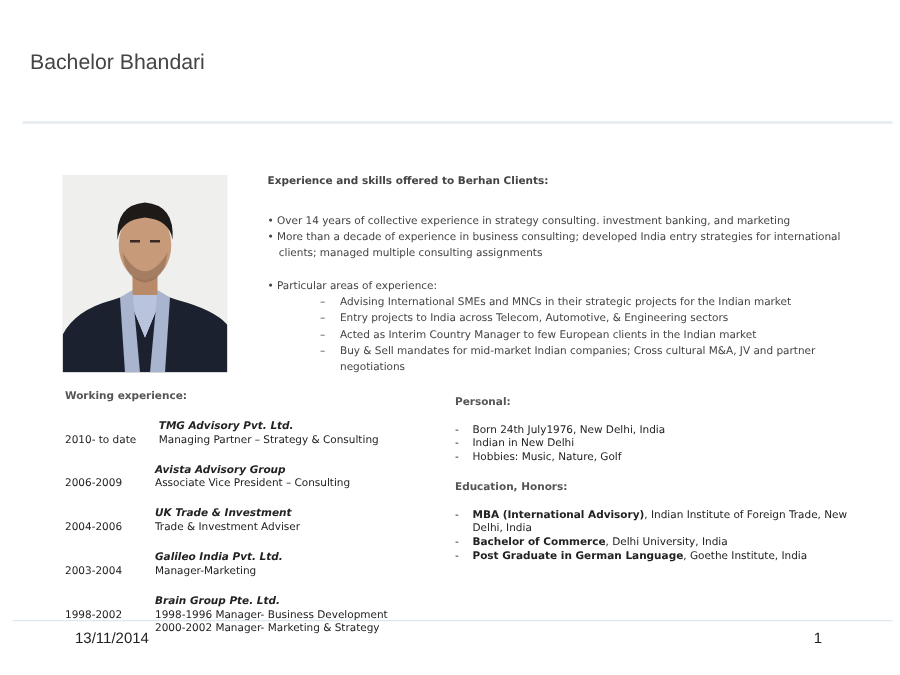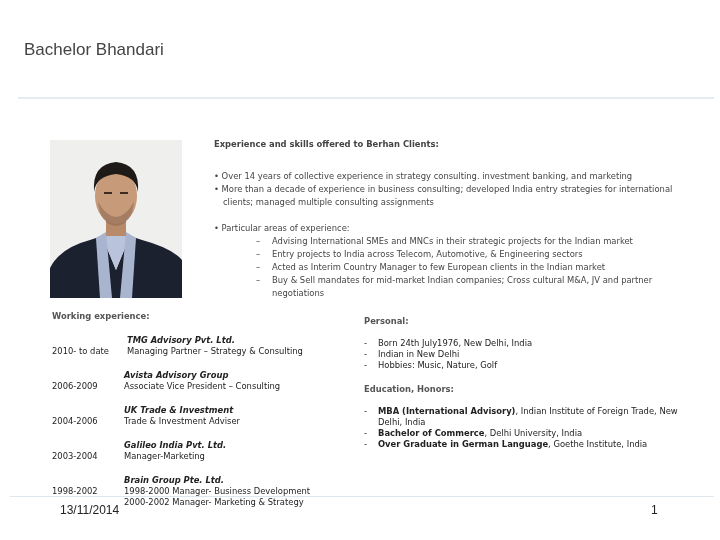--- a/index.html
+++ b/index.html
@@ -91,33 +91,33 @@
     <span class="yr">2003-2004</span>
     <div class="body">
         <div class="co">Galileo India Pvt. Ltd.</div>
         <div>Manager-Marketing</div>
       </div>
   </div>
   <div class="job">
     <span class="yr">1998-2002</span>
     <div class="body">
         <div class="co">Brain Group Pte. Ltd.</div>
-        <div>1998-2000 Manager- Business Development</div>
+        <div>1998-1996 Manager- Business Development</div>
         <div>2000-2002 Manager- Marketing &amp; Strategy</div>
       </div>
   </div>
 </div>
 
 <div class="right">
   <div class="h">Personal:</div>
   <div class="li"><span class="dash">-</span><span>Born 24th July1976, New Delhi, India</span></div>
   <div class="li"><span class="dash">-</span><span>Indian in New Delhi</span></div>
   <div class="li"><span class="dash">-</span><span>Hobbies: Music, Nature, Golf</span></div>
   <div class="gap"></div>
   <div class="h">Education, Honors:</div>
   <div class="li"><span class="dash">-</span><span class="b">MBA (International Advisory)</span><span>, Indian Institute of Foreign Trade, New Delhi, India</span></div>
   <div class="li"><span class="dash">-</span><span class="b">Bachelor of Commerce</span><span>, Delhi University, India</span></div>
-  <div class="li"><span class="dash">-</span><span class="b">Over Graduate in German Language</span><span>, Goethe Institute, India</span></div>
+  <div class="li"><span class="dash">-</span><span class="b">Post Graduate in German Language</span><span>, Goethe Institute, India</span></div>
 </div>
 
 <div class="hr-bot"></div>
 <div class="footer-date">13/11/2014</div>
 <div class="footer-page">1</div>
 
 </body></html>

